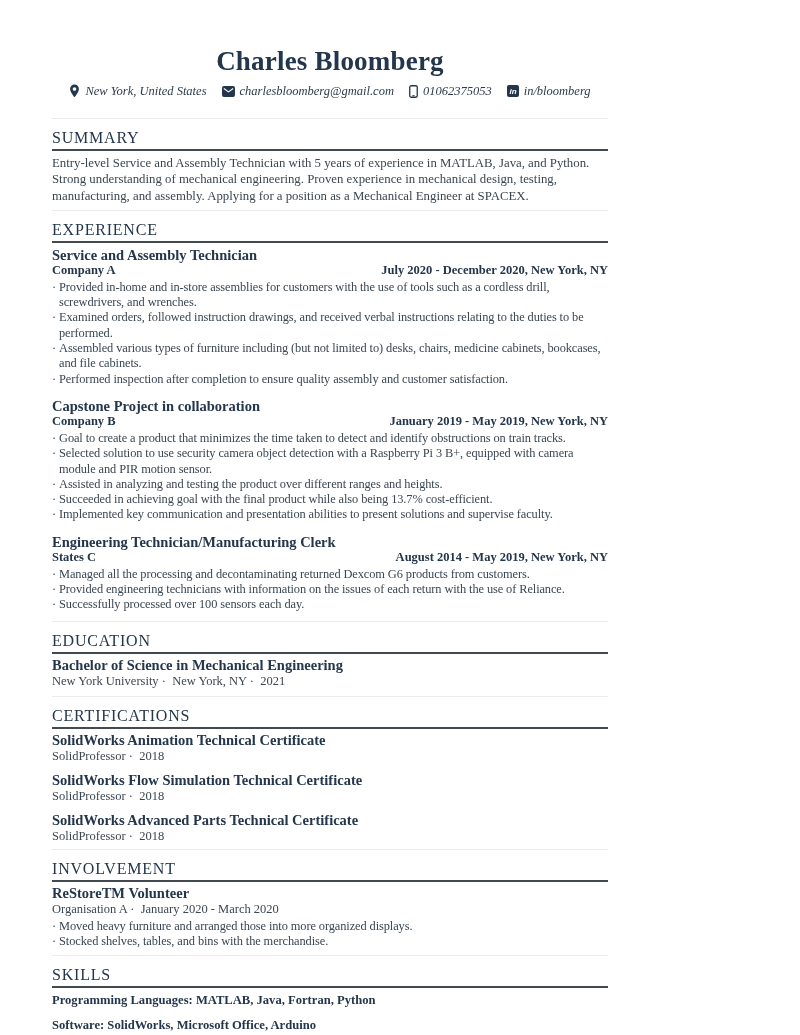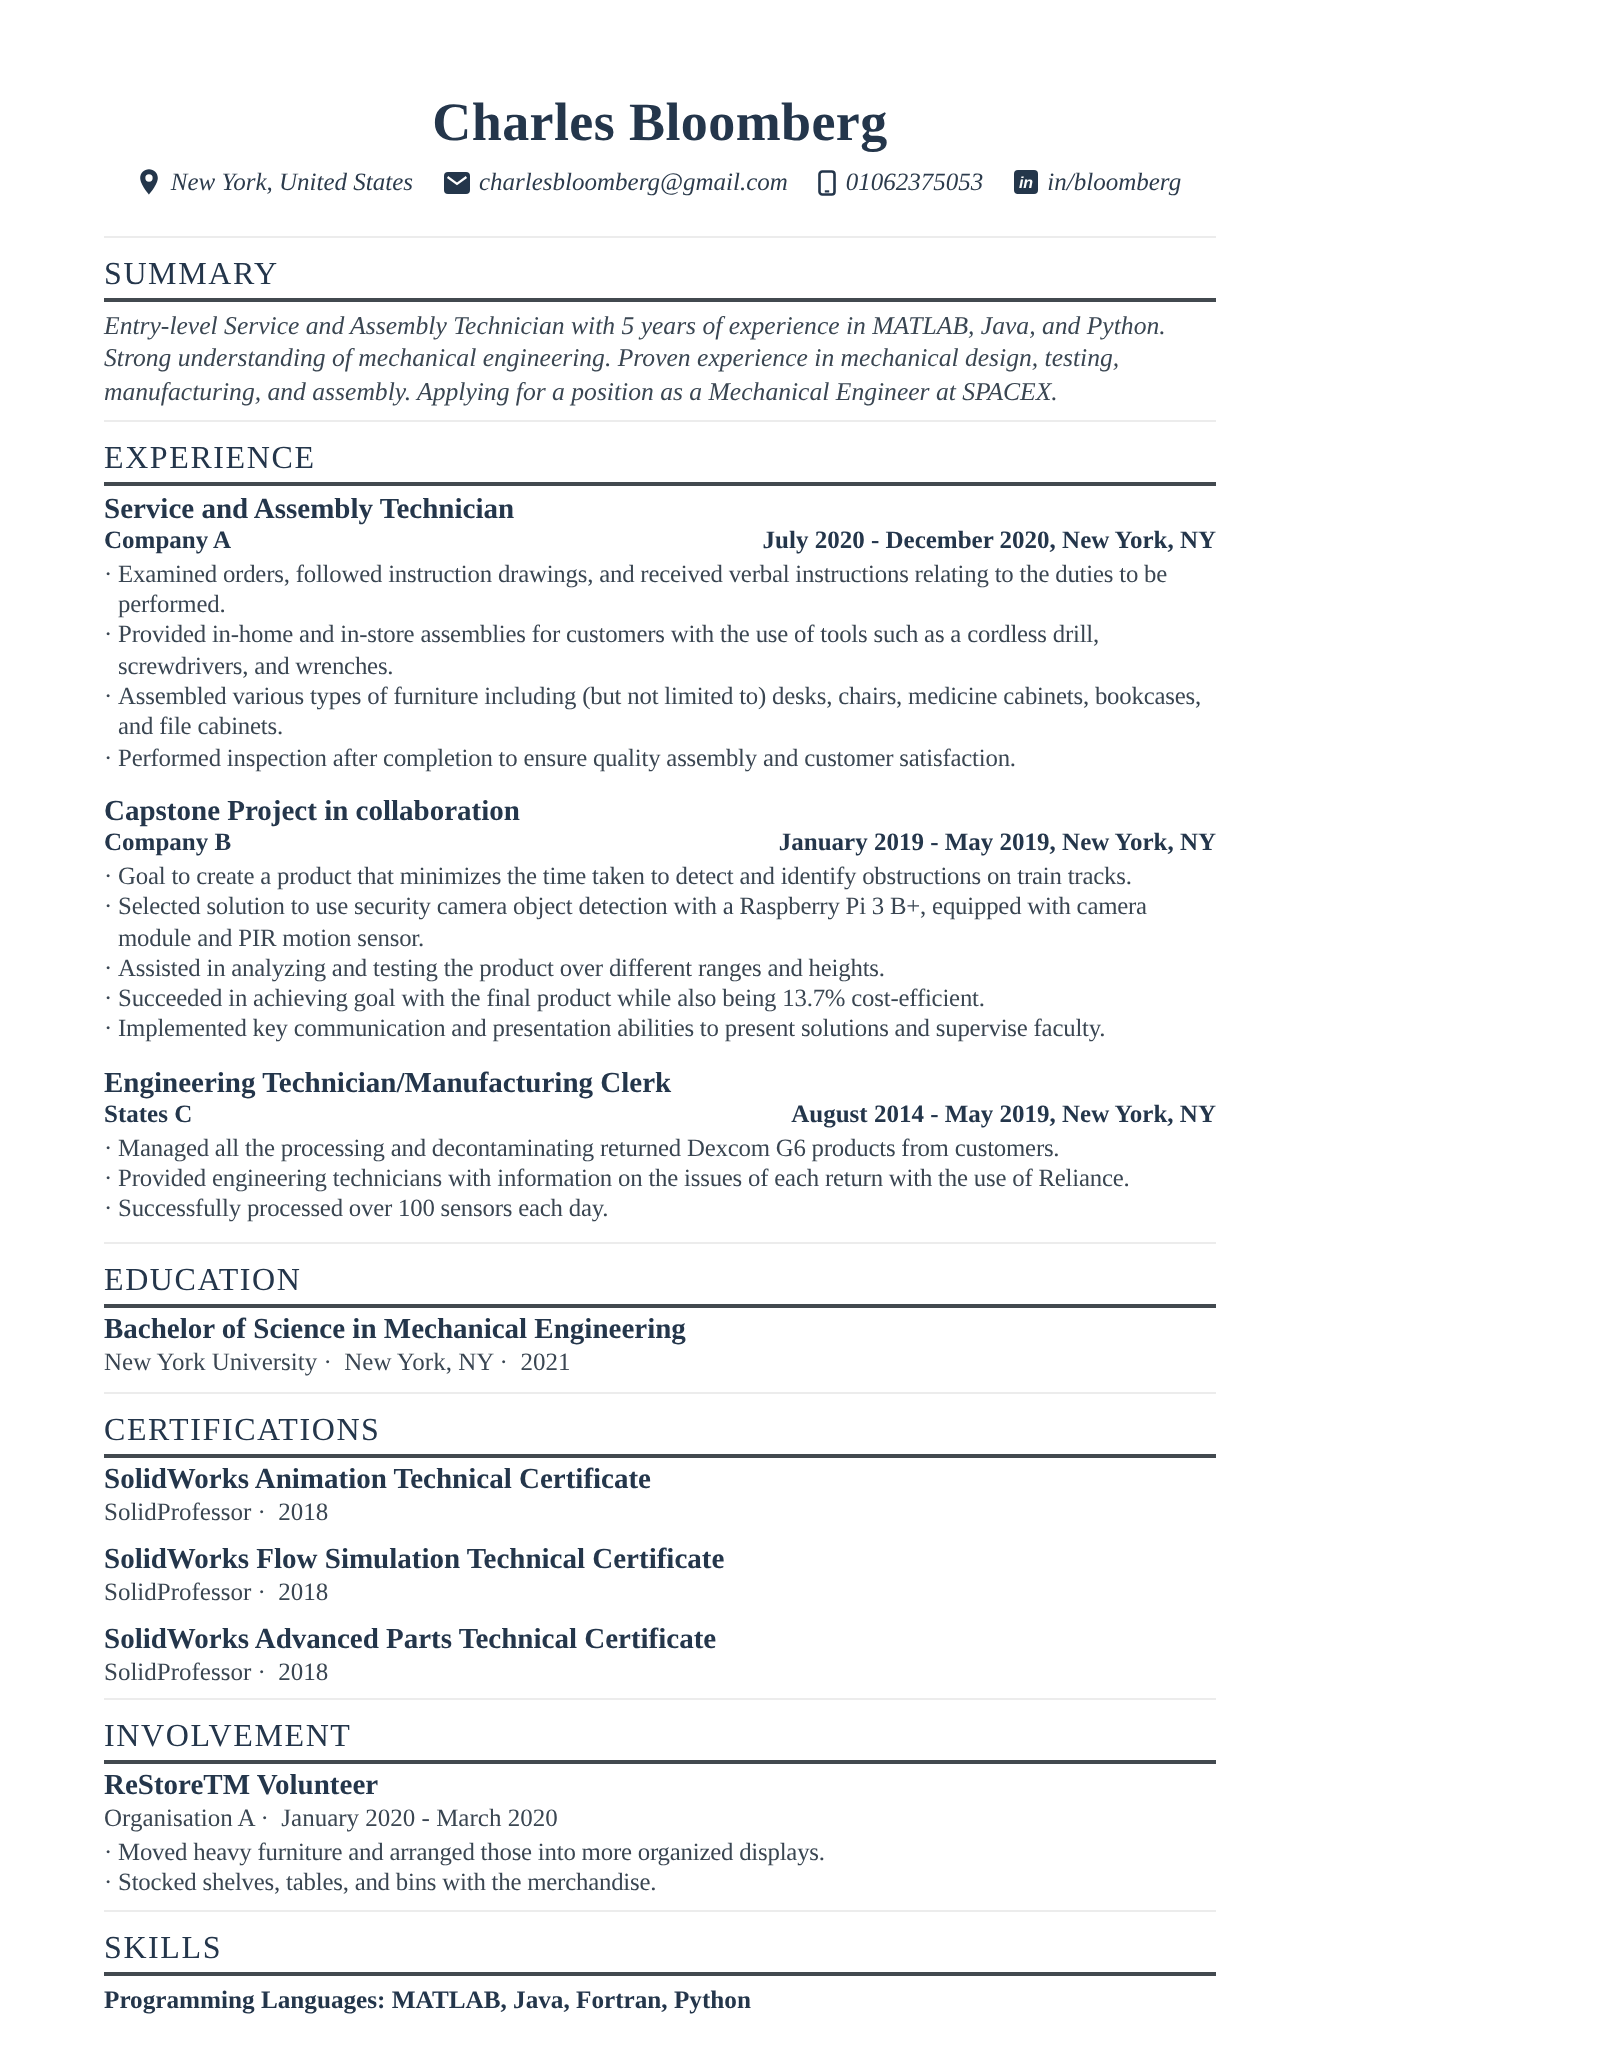--- a/index.html
+++ b/index.html
@@ -34,21 +34,21 @@
   .divider.d5 { margin-top: 6px; }
   .divider.d6 { margin-top: 6px; }
   h2.sec-heading {
     margin-top: 11px;
     font-size: 16px; line-height: 16px; font-weight: 400;
     letter-spacing: 0.8px; color: #24364b;
     padding-bottom: 3px; border-bottom: 2px solid #42494f;
   }
 
   
-  .summary-text { margin-top: 4px; font-size: 12.8px; line-height: 16.3px; color: #3a4652; font-style: italic; }
+  .summary-text { margin-top: 4px; font-size: 12.8px; line-height: 16.3px; color: #3a4652; }
 
   
   .job { margin-top: 5px; }
   .job + .job { margin-top: 12px; }
   .job-title, .entry-title { font-size: 14.5px; line-height: 15px; font-weight: 700; color: #24364b; }
   .meta-row {
     display: flex; justify-content: space-between; align-items: center;
     font-size: 12.5px; line-height: 13px; font-weight: 700; color: #24364b; margin-top: 1px;
   }
   ul.bullets { list-style: none; margin-top: 3px; }
@@ -124,22 +124,22 @@
   <section>
     <h2 class="sec-heading">EXPERIENCE</h2>
 
     <div class="job">
       <h3 class="job-title">Service and Assembly Technician</h3>
       <div class="meta-row">
         <span>Company A</span>
         <span>July 2020 - December 2020, New York, NY</span>
       </div>
       <ul class="bullets">
+        <li>Provided in-home and in-store assemblies for customers with the use of tools such as a cordless drill, screwdrivers, and wrenches.</li>
         <li>Examined orders, followed instruction drawings, and received verbal instructions relating to the duties to be performed.</li>
-        <li>Provided in-home and in-store assemblies for customers with the use of tools such as a cordless drill, screwdrivers, and wrenches.</li>
         <li>Assembled various types of furniture including (but not limited to) desks, chairs, medicine cabinets, bookcases, and file cabinets.</li>
         <li>Performed inspection after completion to ensure quality assembly and customer satisfaction.</li>
       </ul>
     </div>
 
     <div class="job">
       <h3 class="job-title">Capstone Project in collaboration</h3>
       <div class="meta-row">
         <span>Company B</span>
         <span>January 2019 - May 2019, New York, NY</span>
@@ -203,15 +203,16 @@
         <li>Moved heavy furniture and arranged those into more organized displays.</li>
         <li>Stocked shelves, tables, and bins with the merchandise.</li>
       </ul>
     </div>
   </section>
 
   <hr class="divider d6">
   <section>
     <h2 class="sec-heading">SKILLS</h2>
     <div class="skill-line first">Programming Languages: MATLAB, Java, Fortran, Python</div>
+    <div class="skill-line second">Software: SolidWorks, Microsoft Office, Arduino</div>
   </section>
 
 </div>
 
 </body></html>

